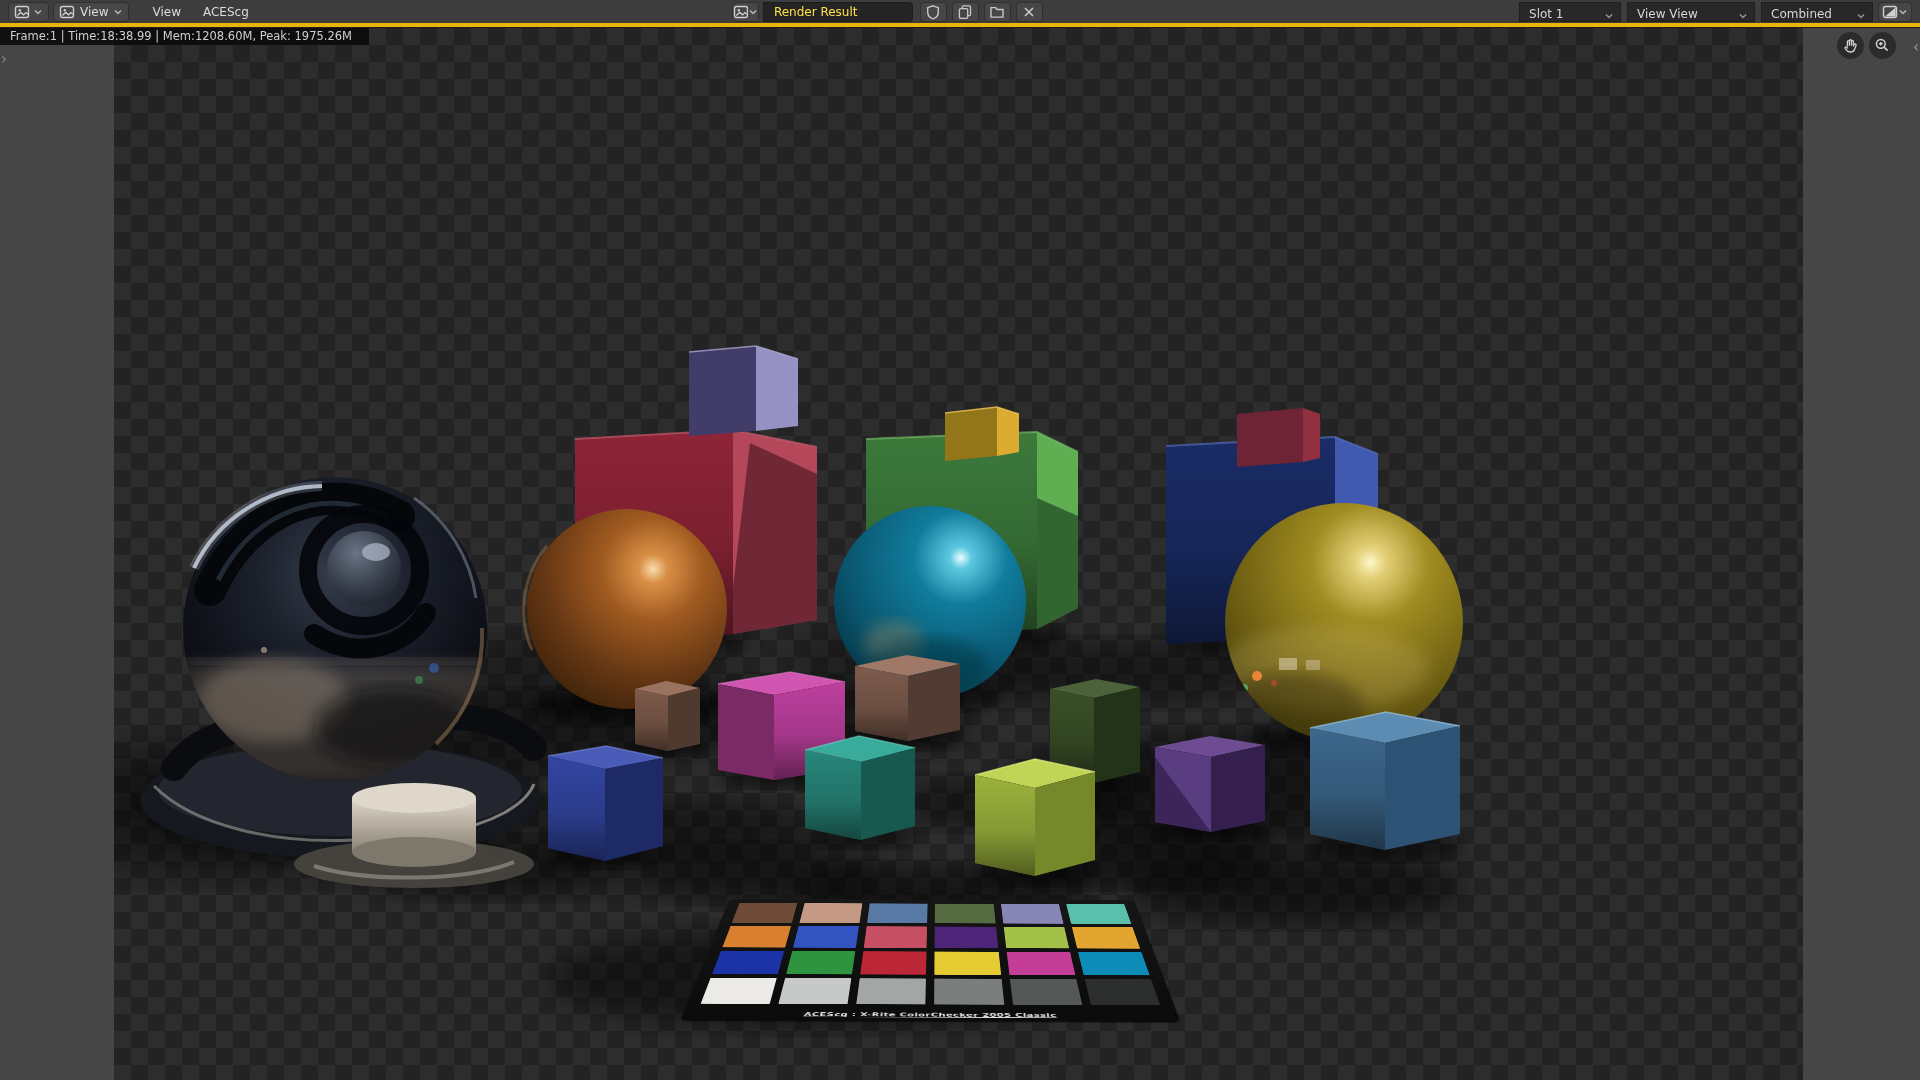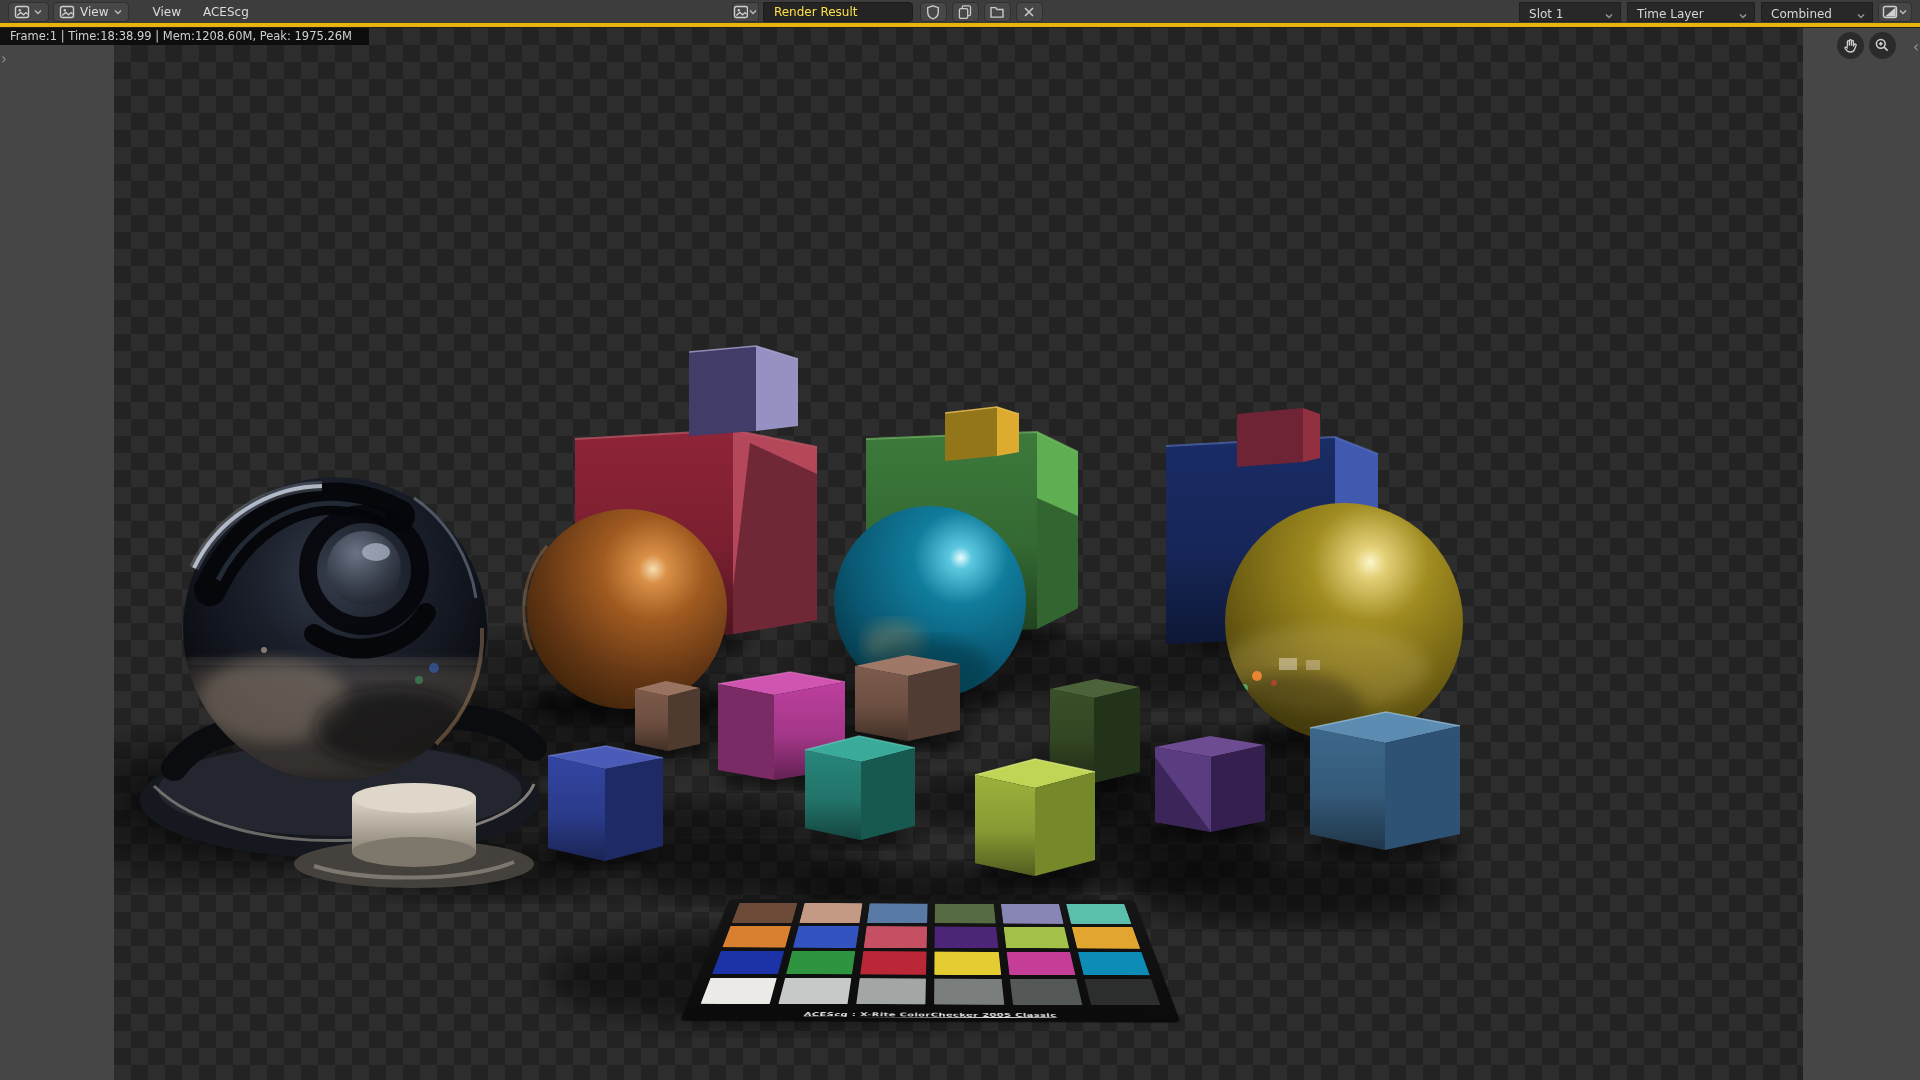--- a/index.html
+++ b/index.html
@@ -164,21 +164,21 @@
 
   <div class="spacer"></div>
 
   <div class="dd" style="width:102px">
     <span class="dd-label">Slot 1</span>
     <svg class="chev" width="10" height="10">
         <use href="#i-chev"></use>
       </svg>
   </div>
   <div class="dd" style="width:128px">
-    <span class="dd-label">Time Layer</span>
+    <span class="dd-label">View View</span>
     <svg class="chev" width="10" height="10">
         <use href="#i-chev"></use>
       </svg>
   </div>
   <div class="dd" style="width:112px">
     <span class="dd-label">Combined</span>
     <svg class="chev" width="10" height="10">
         <use href="#i-chev"></use>
       </svg>
   </div>

